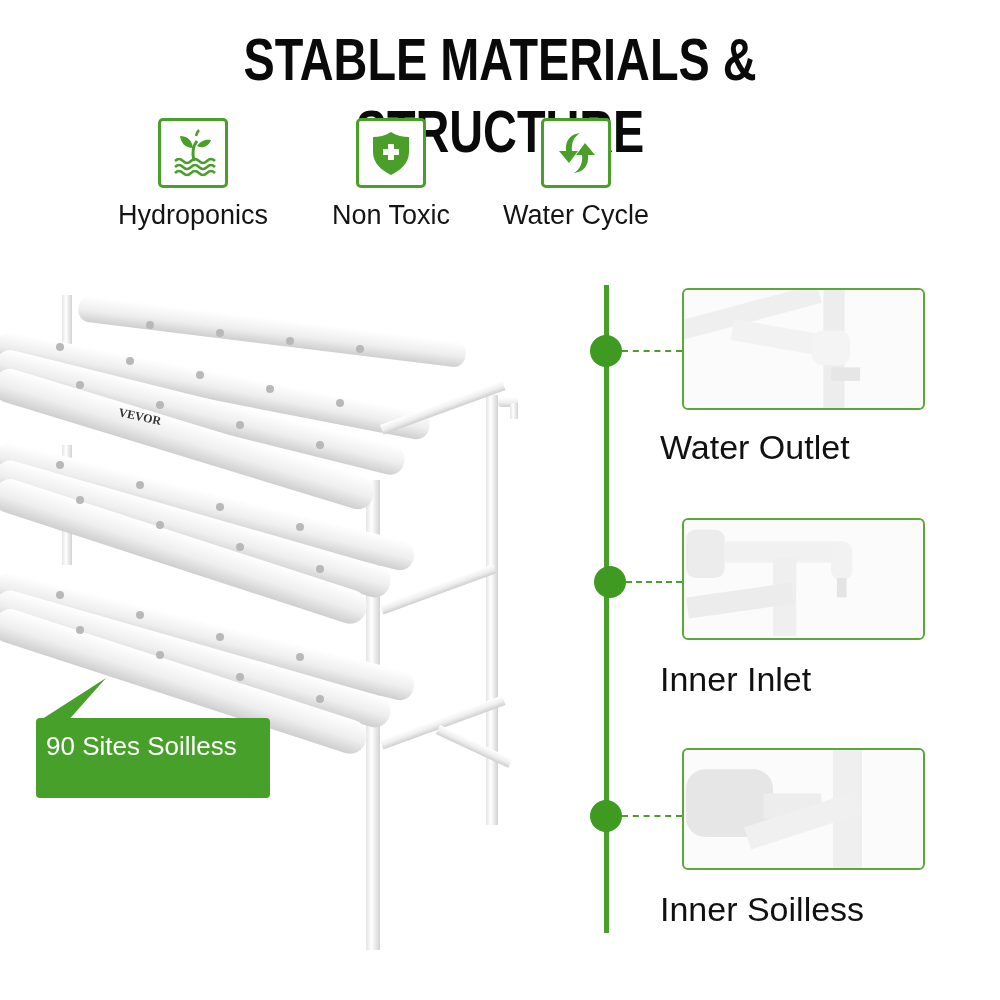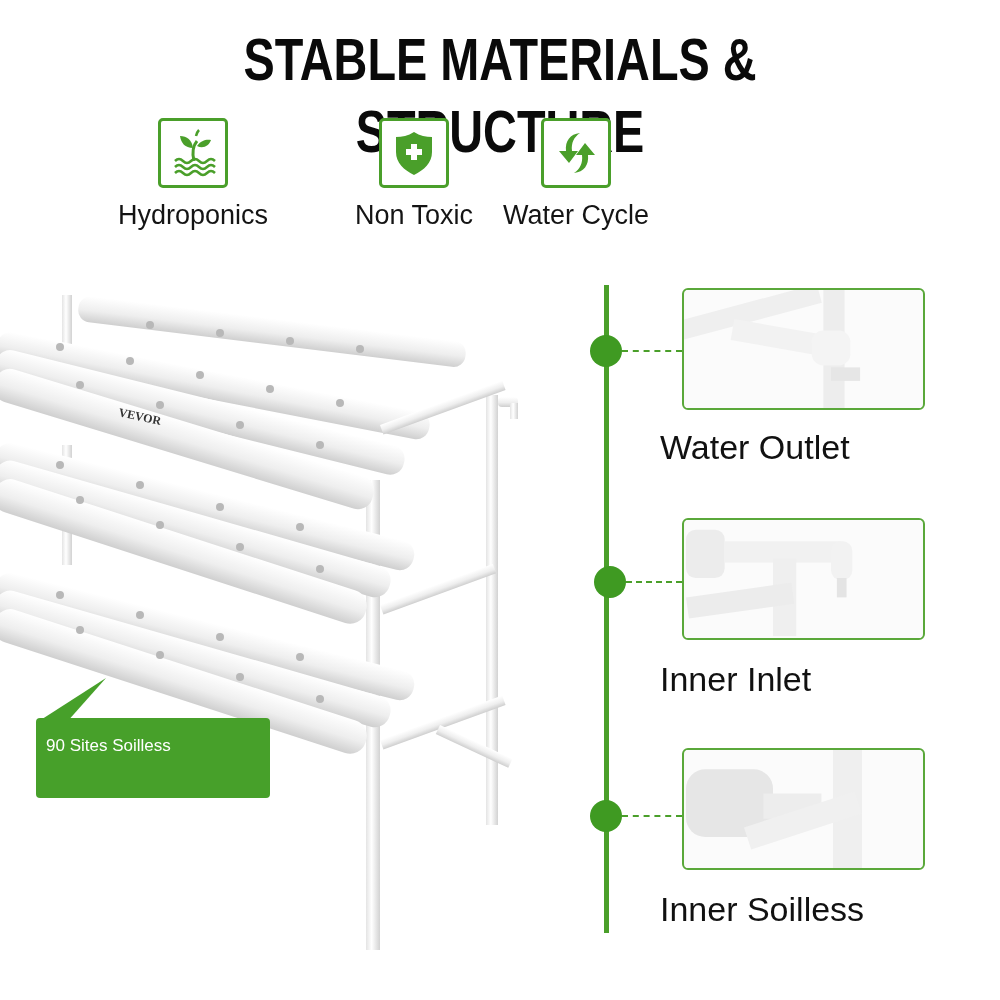--- a/index.html
+++ b/index.html
@@ -12,21 +12,21 @@
   .features { position: absolute; top: 118px; left: 0; width: 872px; height: 120px; }
   .feature { position: absolute; top: 0; width: 200px; text-align: center; }
   .feature .ic { width: 70px; height: 70px; margin: 0 auto; border: 3px solid #4a9f2a; border-radius: 5px; box-sizing: border-box; position: relative; background: #fff; }
   .feature .ic svg { position: absolute; left: 0; top: 0; width: 64px; height: 64px; }
   .feature .lbl { margin-top: 12px; font-size: 27px; color: #141414; white-space: nowrap; }
 
   .product { position: absolute; left: 0; top: 285px; width: 560px; height: 670px; }
 
   .callout { position: absolute; left: 36px; top: 718px; width: 234px; height: 80px; background: #47a02a; border-radius: 4px; }
   .callout-tail { position: absolute; left: 36px; top: 678px; width: 0; height: 0; }
-  .callout .txt { position: absolute; left: 10px; top: 15px; color: #fff; font-size: 17px; line-height: 26px; }
+  .callout .txt { position: absolute; left: 10px; top: 15px; color: #fff; font-size: 26px; line-height: 26px; }
 
   .timeline { position: absolute; left: 604px; top: 285px; width: 5px; height: 648px; background: #4a9f2a; }
   .dot { position: absolute; width: 32px; height: 32px; border-radius: 50%; background: #3f9a22; }
   .dash { position: absolute; height: 0; border-top: 2px dashed #4a9f2a; }
   .detail { position: absolute; left: 682px; width: 243px; height: 122px; border: 2px solid #5aa83a; border-radius: 6px; box-sizing: border-box; background: #fafafa; overflow: hidden; }
   .detail svg { width: 100%; height: 100%; display: block; }
   .dlabel { position: absolute; left: 660px; width: 290px; text-align: left; font-size: 34px; color: #111; }
 </style>
 </head>
 <body>
@@ -42,21 +42,21 @@
         <path d="M32 27 C24 27,20 22,19 15 C26 15,31 19,32 27Z" fill="#4a9f2a"></path>
         <path d="M36 25 C40 19,46 18,50 19 C48 25,42 28,36 25Z" fill="#4a9f2a"></path>
         <path d="M14 40 q4 -4 8 0 t8 0 t8 0 t8 0 t8 0" stroke="#4a9f2a" stroke-width="2.5" fill="none"></path>
         <path d="M14 46 q4 -4 8 0 t8 0 t8 0 t8 0 t8 0" stroke="#4a9f2a" stroke-width="2.5" fill="none"></path>
         <path d="M14 52 q4 -4 8 0 t8 0 t8 0 t8 0 t8 0" stroke="#4a9f2a" stroke-width="2.5" fill="none"></path>
       </svg>
     </div>
     <div class="lbl">Hydroponics</div>
   </div>
 
-  <div class="feature" style="left:314px">
+  <div class="feature" style="left:291px">
     <div class="ic">
       <svg viewBox="0 0 64 64">
         <path d="M32 11 C38 15,44 16,50 16 L50 31 C50 42,42 49,32 54 C22 49,14 42,14 31 L14 16 C20 16,26 15,32 11Z" fill="#4a9f2a"></path>
         <rect x="29" y="23" width="6" height="16" fill="#fff"></rect>
         <rect x="24" y="28" width="16" height="6" fill="#fff"></rect>
       </svg>
     </div>
     <div class="lbl">Non Toxic</div>
   </div>
 

